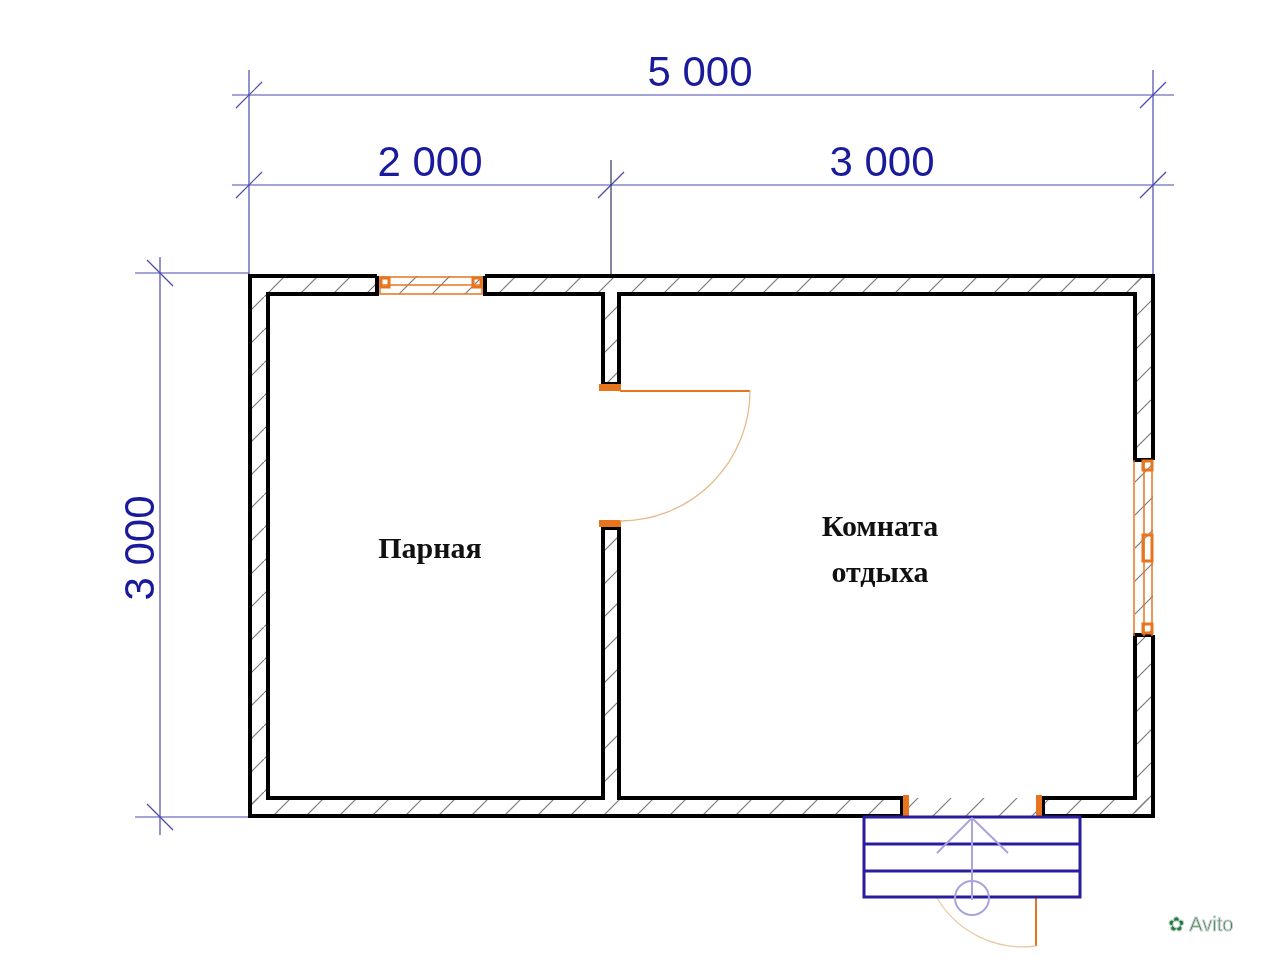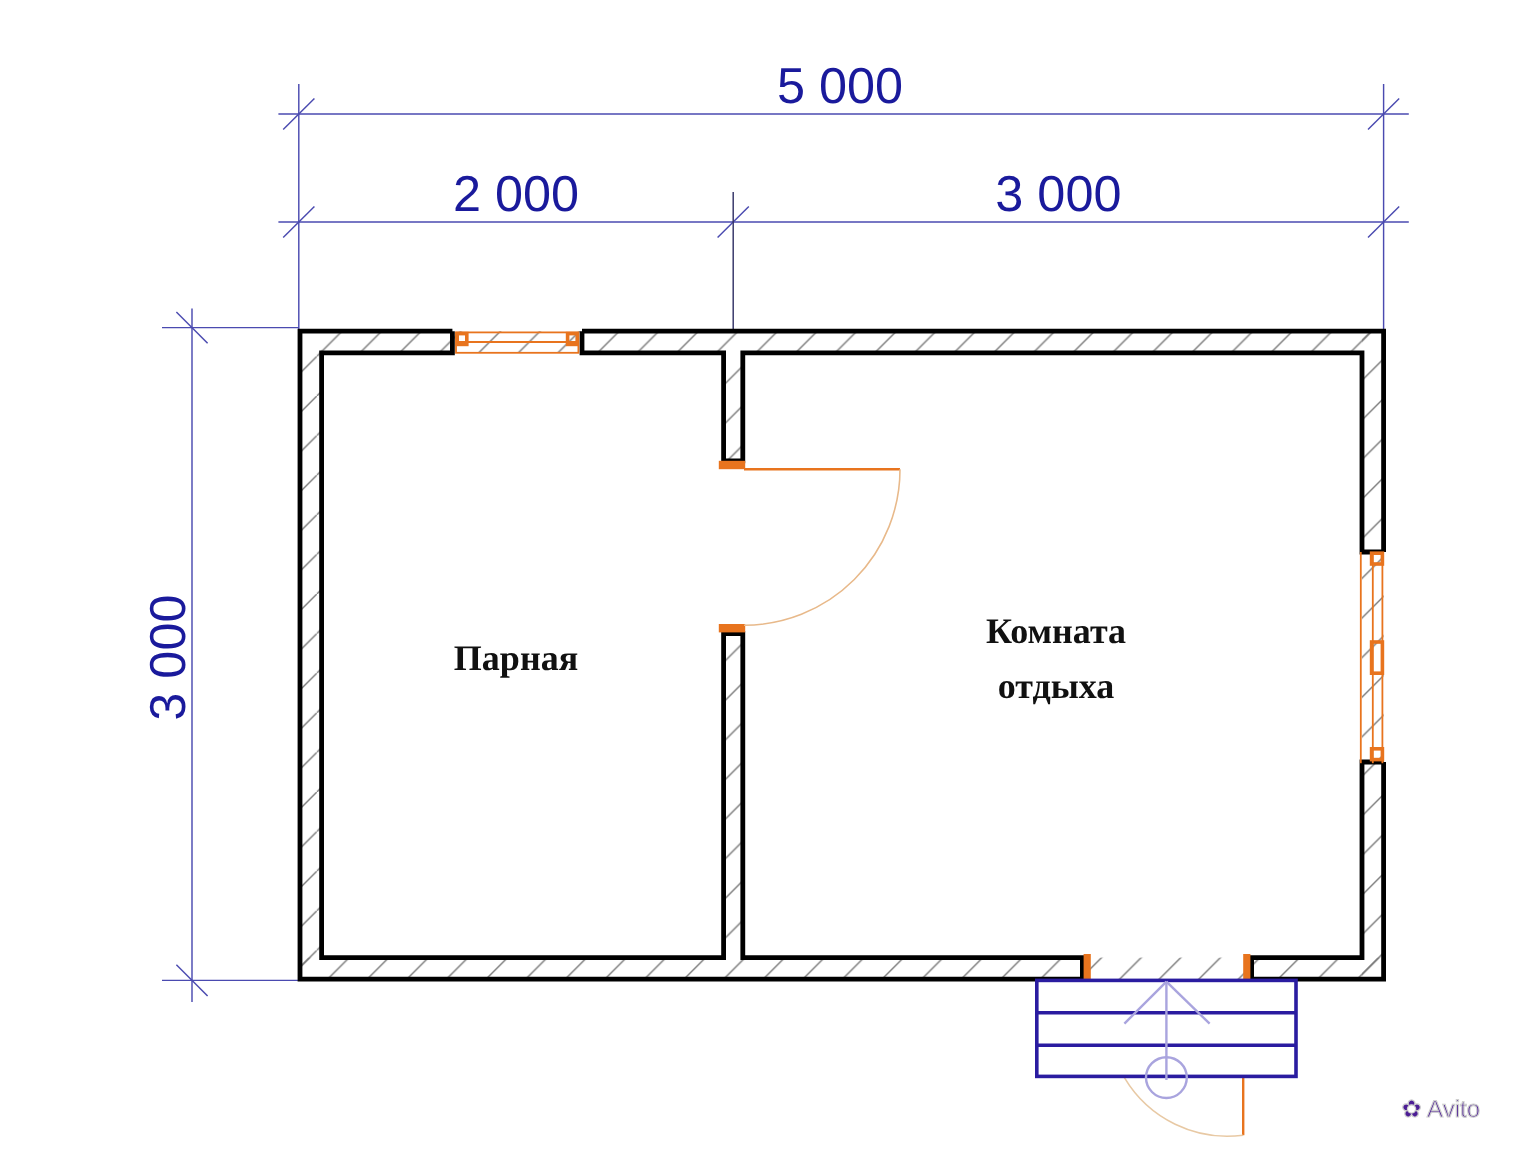--- a/index.html
+++ b/index.html
@@ -1,20 +1,20 @@
 <!DOCTYPE html>
 <html><head>
 <meta charset="utf-8">
 <style>
   html, body { margin: 0; padding: 0; background: #ffffff; }
   body { width: 1280px; height: 960px; overflow: hidden; position: relative; font-family: "Liberation Sans", sans-serif; }
   #plan { position: absolute; left: 0; top: 0; width: 1280px; height: 960px; }
   .dim-text { font-family: "Liberation Sans", sans-serif; font-size: 42px; fill: #1a1a9c; }
   .room-label { font-family: "Liberation Serif", serif; font-size: 30px; fill: #111111; font-weight: bold; }
-  .watermark { position: absolute; left: 1168px; top: 912px; font-family: "Liberation Sans", sans-serif; font-size: 20px; color: #4c1d95; -webkit-text-stroke: 1px #cfcfcf; }
+  .watermark { position: absolute; left: 1168px; top: 912px; font-family: "Liberation Sans", sans-serif; font-size: 20px; color: #15803d; -webkit-text-stroke: 1px #cfcfcf; }
 </style>
 </head>
 <body>
 
 <svg id="plan" viewBox="0 0 1280 960" xmlns="http://www.w3.org/2000/svg">
   <defs>
     <pattern id="hatch" patternUnits="userSpaceOnUse" width="33" height="33" patternTransform="rotate(0)">
       <line x1="0" y1="33" x2="33" y2="0" stroke="#7a7a7a" stroke-width="1.2"></line>
     </pattern>
   </defs>

